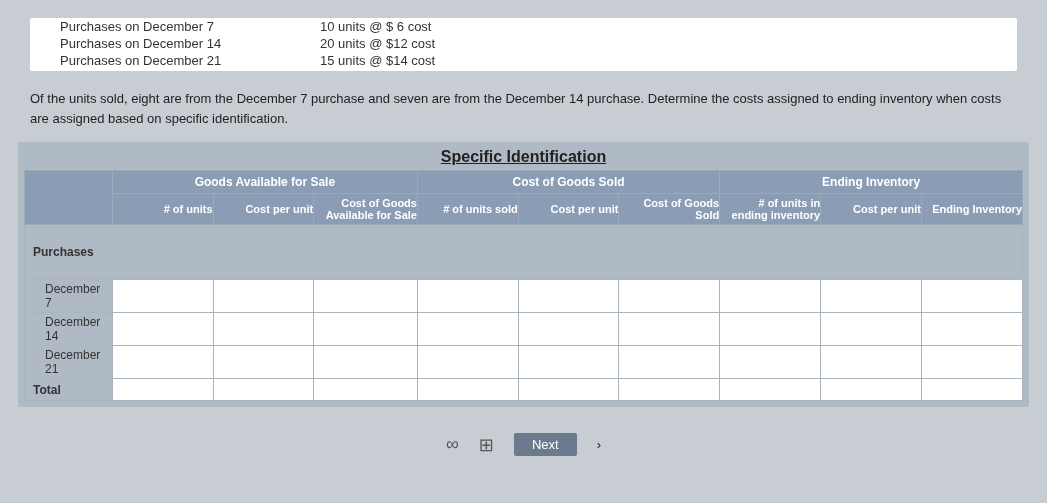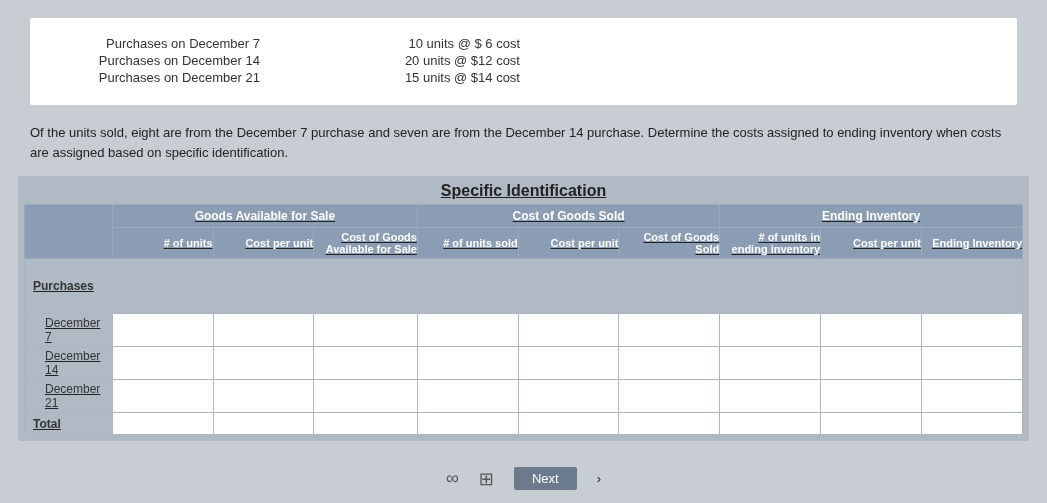--- a/index.html
+++ b/index.html
@@ -8,23 +8,22 @@
       font-family: Arial, sans-serif;
       font-size: 13px;
       color: #222;
       min-height: 503px;
       width: 1047px;
     }
 
     .top-section {
       background: #fff;
       margin: 18px 30px 0 30px;
-      padding: 18px 30px;
+      padding: 1px 30px;
       border-radius: 2px;
-      text-align: right;
     }
 
     .purchase-line {
       display: flex;
       gap: 60px;
       margin-bottom: 2px;
       font-size: 13px;
       color: #333;
     }
 
@@ -51,21 +50,20 @@
       font-size: 16px;
       margin-bottom: 4px;
       color: #222;
       text-decoration: underline;
     }
 
     table {
       width: 100%;
       border-collapse: collapse;
       background: #1d4ed8;
-      text-decoration: underline;
     }
 
     .header-group-row td {
       background: #8a9db5;
       text-align: center;
       font-weight: bold;
       font-size: 12px;
       padding: 4px 4px;
       border: 1px solid #9aabb8;
       color: #fff;

